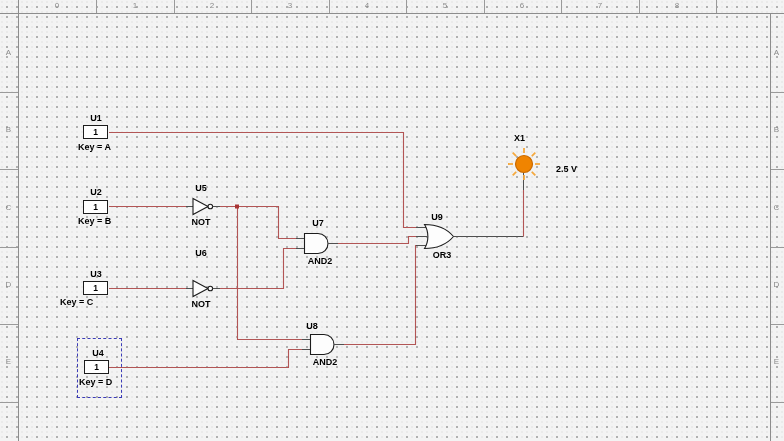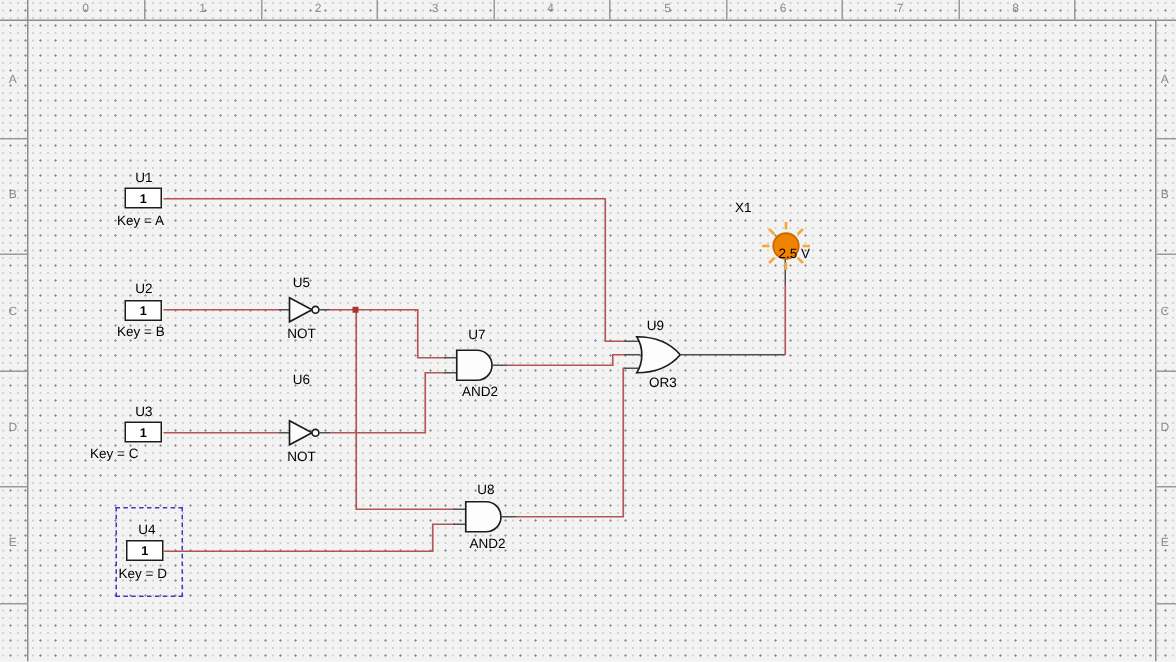--- a/index.html
+++ b/index.html
@@ -20,21 +20,21 @@
   .ruler-right{position:absolute;left:770px;top:14px;width:13px;height:427px;border-left:1px solid #8d8d8d;}
   .tick-v{position:absolute;top:0;width:1px;height:13px;background:#9a9a9a;}
   .tick-h{position:absolute;height:1px;background:#9a9a9a;}
   .tick-h.l{left:0;width:18px;}
   .tick-h.r{left:771px;width:13px;}
   .rnum{position:absolute;top:1px;width:14px;text-align:center;font-size:8px;color:#8a8a8a;}
   .rlet{position:absolute;height:10px;line-height:10px;text-align:center;font-size:8px;color:#8a8a8a;}
   .rlet.l{left:0;width:17px;}
   .rlet.r{left:770px;width:13px;}
   
-  .lbl{position:absolute;font-size:9px;font-weight:normal;color:#000;white-space:nowrap;}
+  .lbl{position:absolute;font-size:9px;font-weight:bold;color:#000;white-space:nowrap;}
   .lbl.c{text-align:center;}
   
   .swbox{position:absolute;width:23px;height:12px;border:1px solid #1c1c1c;background:#fff;
          font-size:8.5px;font-weight:bold;text-align:center;line-height:12px;color:#000;}
   .selrect{position:absolute;left:77px;top:338px;width:43px;height:58px;border:1px dashed var(--selection);}
   
   #wires{position:absolute;left:0;top:0;}
   .wire{stroke:var(--wire);stroke-width:1.1;fill:none;}
   .lead{stroke:var(--lead);stroke-width:1;fill:none;}
   .sym{stroke:#1c1c1c;stroke-width:1.1;fill:#fdfdfd;}
@@ -185,22 +185,22 @@
 
   <span class="lbl c" style="left:189px;top:183px;width:24px">U5</span>
   <span class="lbl c" style="left:189px;top:217px;width:24px">NOT</span>
 
   <span class="lbl c" style="left:189px;top:248px;width:24px">U6</span>
   <span class="lbl c" style="left:189px;top:299px;width:24px">NOT</span>
 
   <span class="lbl c" style="left:306px;top:218px;width:24px">U7</span>
   <span class="lbl c" style="left:302px;top:256px;width:36px">AND2</span>
 
-  <span class="lbl c" style="left:312px;top:321px;width:24px">U8</span>
+  <span class="lbl c" style="left:300px;top:321px;width:24px">U8</span>
   <span class="lbl c" style="left:307px;top:357px;width:36px">AND2</span>
 
   <span class="lbl c" style="left:425px;top:212px;width:24px">U9</span>
   <span class="lbl c" style="left:424px;top:250px;width:36px">OR3</span>
 
-  <span class="lbl" style="left:490px;top:133px">X1</span>
-  <span class="lbl" style="left:519px;top:164px">2.5 V</span>
+  <span class="lbl" style="left:514px;top:133px">X1</span>
+  <span class="lbl" style="left:556px;top:164px">2.5 V</span>
 
 </div>
 
 </body></html>

